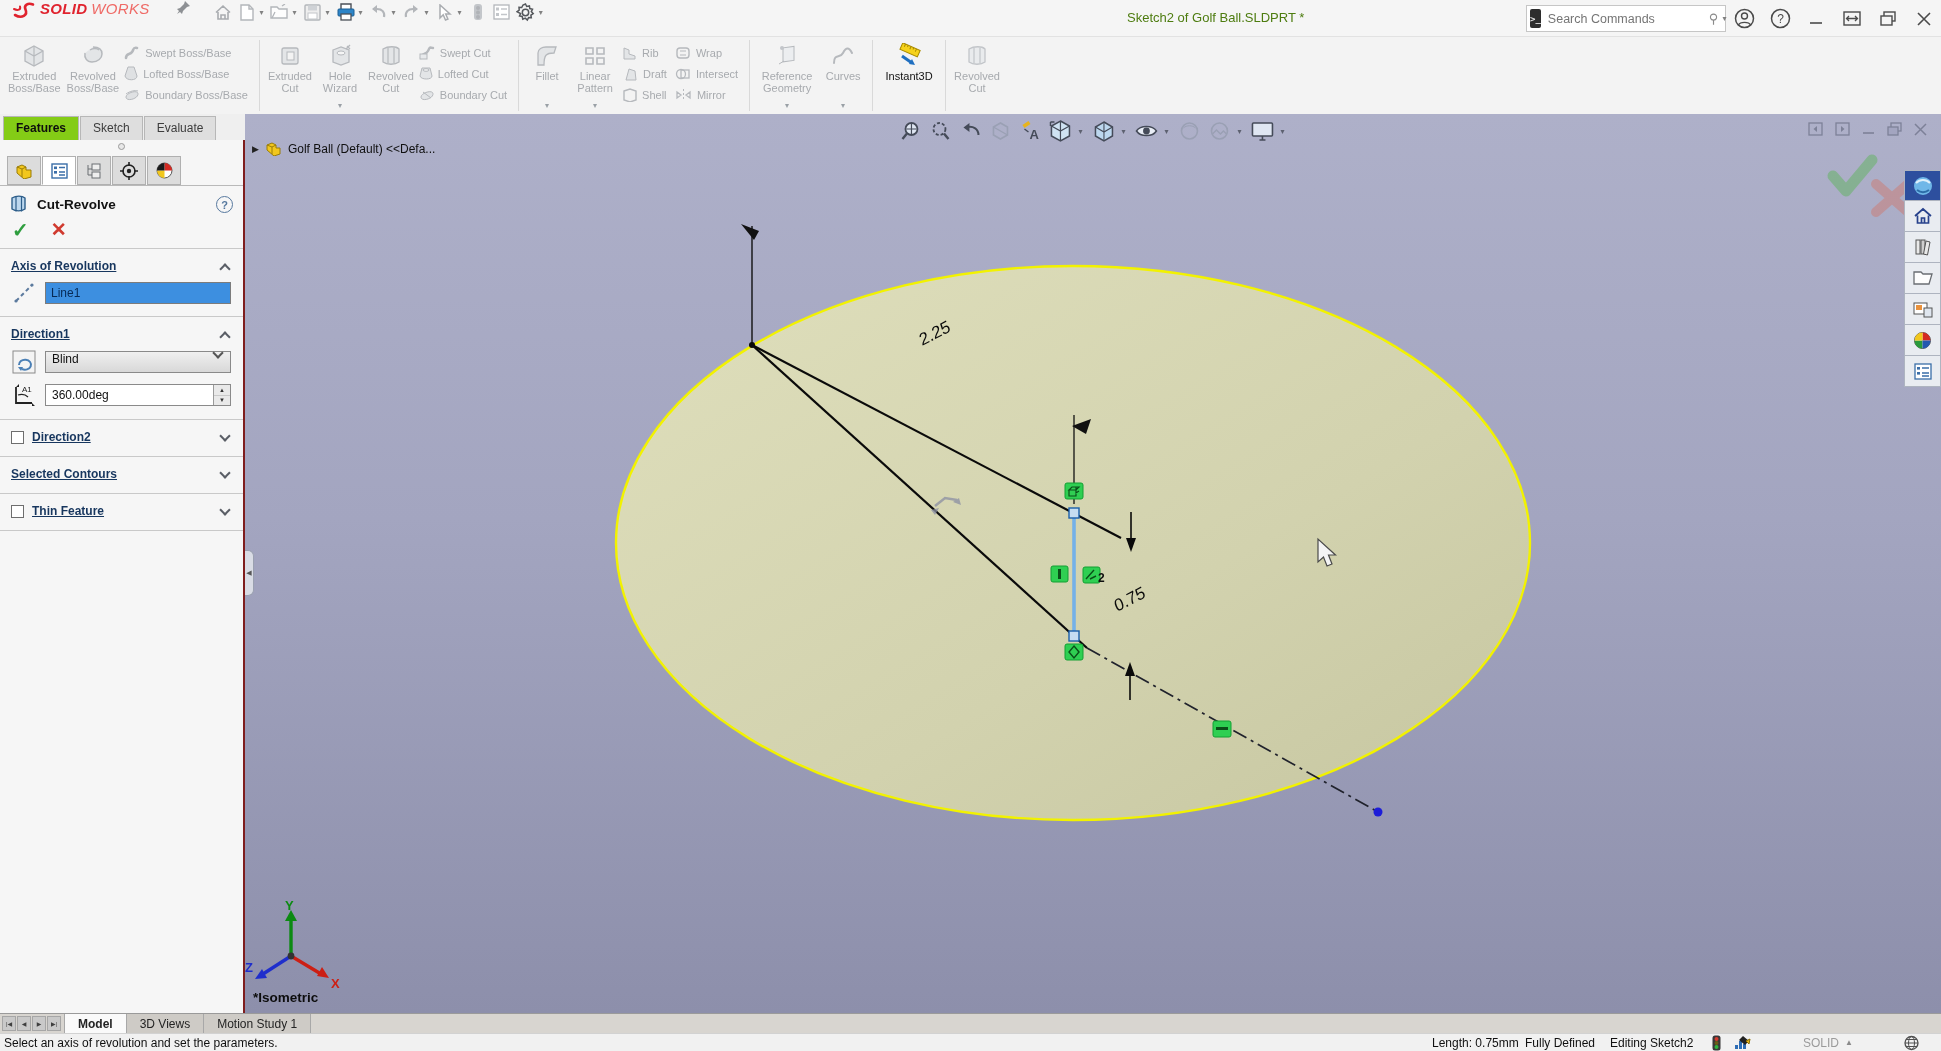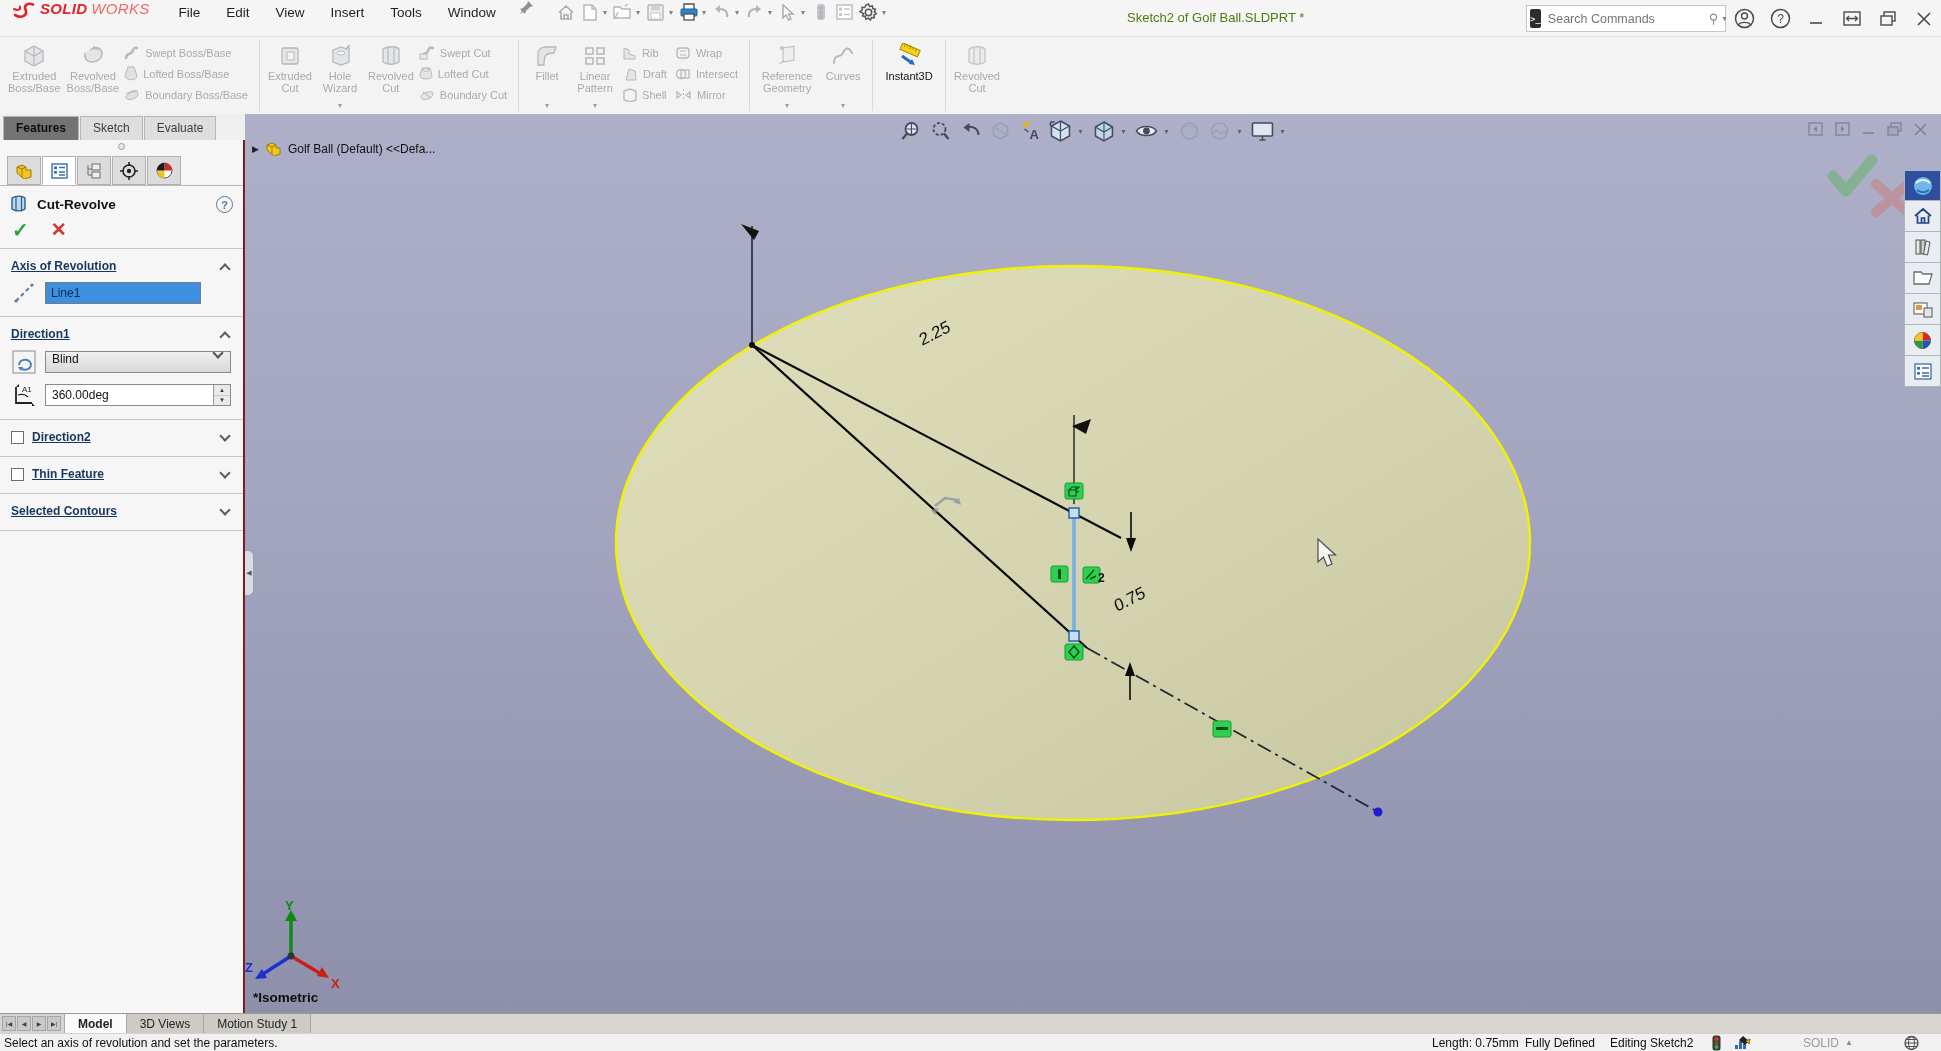--- a/index.html
+++ b/index.html
@@ -30,21 +30,21 @@
   .rdiv{width:1px;background:#d9d9d9;margin:3px 0}
   .rbtn{position:relative;min-width:50px;height:72px;display:flex;flex-direction:column;align-items:center;padding:3px 3px 0;font-size:11px;color:#a7aaae;text-align:center;line-height:1.12}
   .rbtn.en{color:#121212;font-weight:normal}
   .ric{height:28px;display:flex;align-items:center;justify-content:center}
   .rcol{display:flex;flex-direction:column;padding-top:3px}
   .rsmall{display:flex;align-items:center;gap:5px;height:21px;font-size:11px;color:#a7aaae;padding:0 6px 0 2px;white-space:nowrap}
   .bcaret{position:absolute;bottom:0;left:50%;transform:translateX(-50%);font-size:8px;color:#9aa0a6}
   
   .tabstrip{position:absolute;left:0;top:114px;width:245px;height:26px;background:#efefef;display:flex;align-items:flex-end;padding-left:3px}
   .ftab{height:24px;padding:4px 12px;font-size:12px;border:1px solid #b7b7b7;border-bottom:none;background:#dedede;color:#3c3c3c;margin-right:1px}
-  .ftab.active{background:#737373;font-weight:bold;color:#0e0e0e}
+  .ftab.active{background:#84cc16;font-weight:bold;color:#0e0e0e}
   
   .panel{position:absolute;left:0;top:140px;width:245px;height:873px;background:#f6f6f6;border-right:2px solid #7f1d1d}
   .phandle{width:7px;height:7px;border:1px solid #9a9a9a;border-radius:50%;margin:3px auto 0;background:#e8e8e8}
   .pmtabs{display:flex;margin:6px 0 0 7px;align-items:flex-end}
   .pmtab{width:34px;height:29px;background:#dcdcdc;border:1px solid #b0b0b0;margin-right:1px;display:flex;align-items:center;justify-content:center}
   .pmtab.active{background:#ffffff;border-bottom-color:#fff}
   .pmtabs-rule{height:1px;background:#b9b9b9;margin:0}
   .pmheader{display:flex;align-items:center;gap:8px;padding:9px 10px 3px 9px}
   .pmtitle{font-weight:bold;font-size:13.5px;color:#121212;flex:1}
   .helpc{width:17px;height:17px;border:1.5px solid #56789e;border-radius:50%;color:#56789e;font-size:11px;font-weight:bold;display:flex;align-items:center;justify-content:center}
@@ -52,21 +52,21 @@
   .ok{color:#2f9e3f;font-size:20px;font-weight:bold;line-height:1}
   .cancel{color:#d03a2f;font-size:19px;font-weight:bold;line-height:1}
   .pmgroup{padding:10px 11px 12px;border-bottom:1px solid #c9c9c9}
   .pmgh{display:flex;align-items:center;gap:8px}
   .pmgh .lbl{font-weight:bold;font-size:12px;color:#17365e;text-decoration:underline;flex:1}
   .chev{width:8px;height:8px;border-right:2px solid #5a5e66;border-bottom:2px solid #5a5e66;display:inline-block;margin-right:3px}
   .chev.up{transform:rotate(-135deg);margin-top:5px}
   .chev.down{transform:rotate(45deg);margin-bottom:3px}
   .pmrow{display:flex;align-items:center;gap:8px;margin-top:9px}
   .rowic{width:26px;display:flex;justify-content:center;align-items:center}
-  .selbox{width:156px;height:22px;border:1px solid #7c7c7c;background:#fff;overflow:hidden}
+  .selbox{width:186px;height:22px;border:1px solid #7c7c7c;background:#fff;overflow:hidden}
   .selitem{height:20px;background:#3d8fe0;color:#072a55;font-size:12px;padding:3px 5px}
   .select{width:186px;height:22px;border:1px solid #8a8a8a;background:linear-gradient(180deg,#f0f0f0,#d8d8d8);font-size:12px;color:#111;display:flex;align-items:flex-start;padding-left:6px;position:relative}
   .select .sv{flex:1}
   .select .scaret{width:8px;height:8px;border-right:2px solid #555;border-bottom:2px solid #555;transform:rotate(45deg);margin:-3px 8px 0 0}
   .spinbox{width:186px;height:22px;border:1px solid #8a8a8a;background:#fff;font-size:12px;color:#111;display:flex;align-items:center}
   .spinbox .sval{flex:1;padding-left:6px}
   .spin{width:17px;height:20px;border-left:1px solid #9a9a9a;display:flex;flex-direction:column;background:#e9e9e9}
   .spin div{flex:1;display:flex;align-items:center;justify-content:center;font-size:6px;color:#333;border-bottom:1px solid #c9c9c9}
   .spin div:last-child{border-bottom:none}
   .cbx{width:13px;height:13px;border:1px solid #6e6e6e;background:#fff;display:inline-block}
@@ -108,28 +108,20 @@
 
 <div class="titlebar">
   <div class="logo">
     <svg class="swoosh" width="24" height="22" viewBox="0 0 24 22">
         <path d="M3 15 C10 19 16 15 13.5 9.5 C11.5 5 16 2.5 21 4.5" stroke="#e0232e" stroke-width="2.6" fill="none" stroke-linecap="round"></path>
         <path d="M2 9 C6 11 9 9.5 8 6.5" stroke="#e0232e" stroke-width="2" fill="none" stroke-linecap="round"></path>
       </svg>
     <span class="t1">SOLID</span>
       <span class="t2">WORKS</span>
   </div>
-  <div class="menus">
-    <span class="menu">File</span>
-    <span class="menu">Edit</span>
-    <span class="menu">View</span>
-    <span class="menu">Insert</span>
-    <span class="menu">Tools</span>
-    <span class="menu">Window</span>
-  </div>
   <span class="pin">
       <svg width="15" height="15" viewBox="0 0 15 15">
         <path d="M9 1l5 5-3 1-4 4-1 3-2-2L1 14l2-3-2-2 3-1 4-4z" fill="#8d9094"></path>
       </svg>
     </span>
   <div class="tb-icons">
     <span class="tbi">
         <svg width="18" height="17" viewBox="0 0 18 17">
           <path d="M2 8.5L9 2l7 6.5M4 8v7h10V8M7 15v-4h4v4" stroke="#a9acb0" stroke-width="1.6" fill="none"></path>
         </svg>
@@ -594,28 +586,28 @@
   </div>
   <div class="pmgroup">
     <div class="pmgh">
       <span class="cbx"></span>
       <span class="lbl">Direction2</span>
       <span class="chev down"></span>
     </div>
   </div>
   <div class="pmgroup">
     <div class="pmgh">
+      <span class="lbl">Selected Contours</span>
+      <span class="chev down"></span>
+    </div>
+  </div>
+  <div class="pmgroup">
+    <div class="pmgh">
       <span class="cbx"></span>
       <span class="lbl">Thin Feature</span>
-      <span class="chev down"></span>
-    </div>
-  </div>
-  <div class="pmgroup">
-    <div class="pmgh">
-      <span class="lbl">Selected Contours</span>
       <span class="chev down"></span>
     </div>
   </div>
 </div>
 
 <div class="viewport">
   <svg class="scene" width="1696" height="899" viewBox="0 0 1696 899">
     <defs>
       <linearGradient id="face" x1="0" y1="0" x2="1" y2="1">
         <stop offset="0" stop-color="#dfdfbc"></stop>

